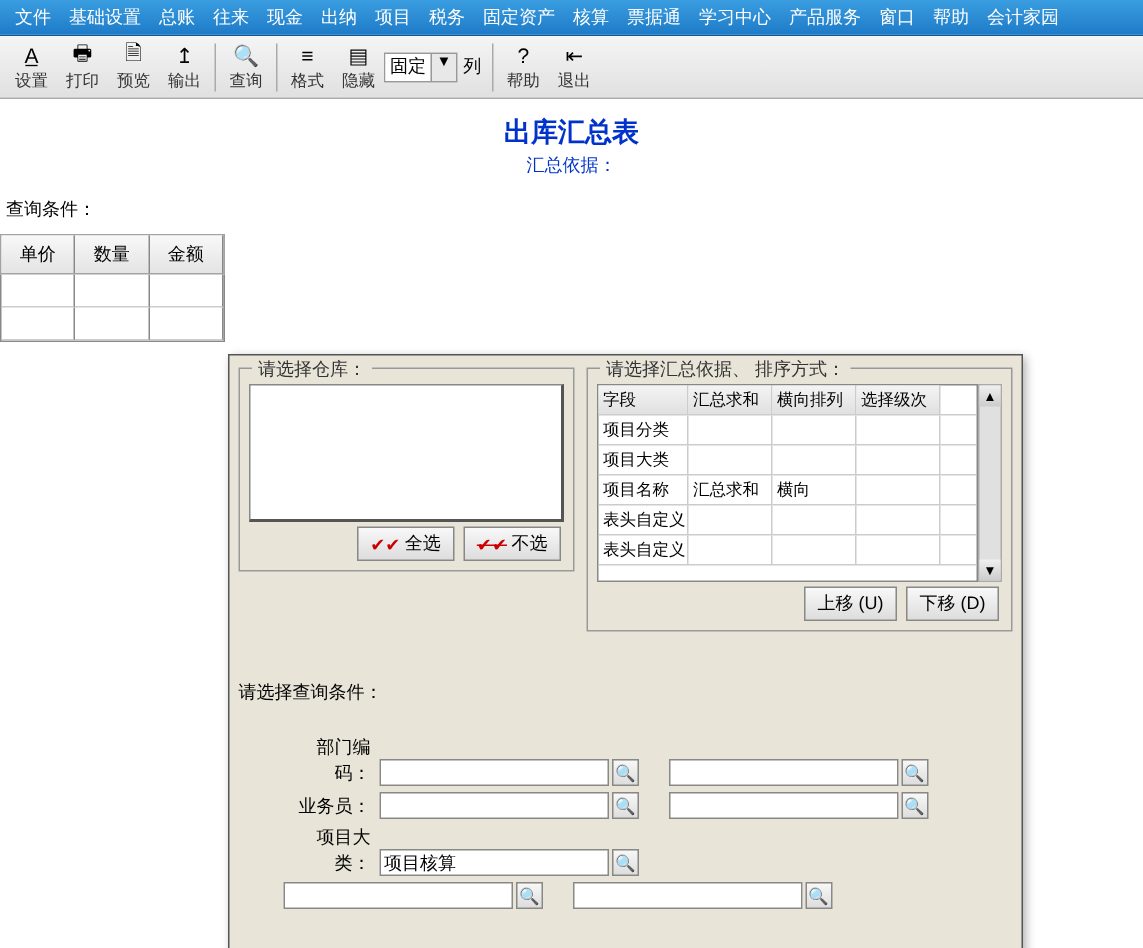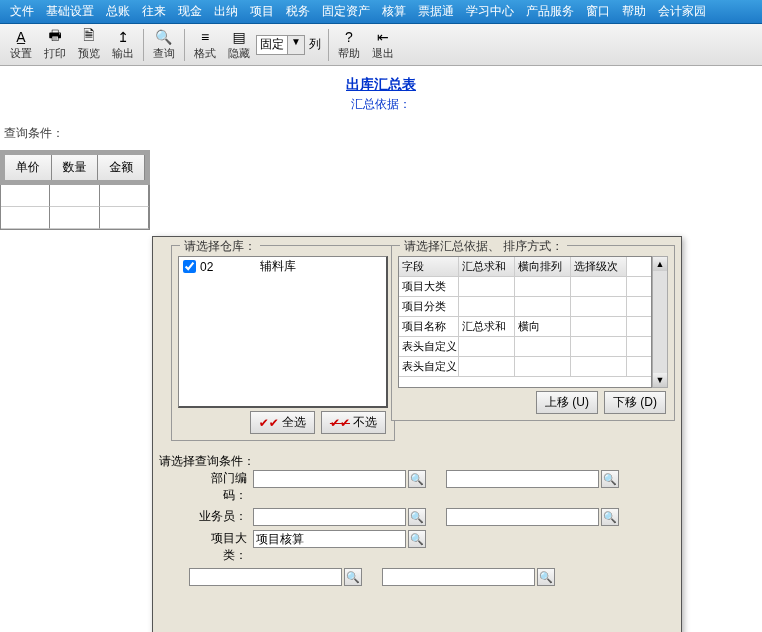--- a/index.html
+++ b/index.html
@@ -9,24 +9,24 @@
 .toolbar{height:42px;background:linear-gradient(#f5f5f5,#e0e0e0);display:flex;align-items:center;padding:2px 4px;border-bottom:1px solid #aaa}
 .tb-btn{display:flex;flex-direction:column;align-items:center;padding:2px 6px;cursor:pointer;min-width:28px}
 .tb-icon{width:16px;height:16px;display:flex;align-items:center;justify-content:center;font-size:14px}
 .tb-label{font-size:11px;color:#333;margin-top:1px}
 .tb-sep{width:1px;height:32px;background:#aaa;margin:0 3px}
 .tb-combo{display:flex;border:1px solid #999;background:#fff;height:20px}
 .tb-combo input{border:none;width:30px;padding:0 3px;font-size:12px}
 .tb-combo span{padding:0 3px;background:#e8e8e8;border-left:1px solid #999;font-size:10px}
 .content{position:relative;height:calc(100% - 66px);background:#fff}
 .title-area{text-align:center;padding:10px 0 4px}
-.doc-title{color:#0033cc;font-size:14px;font-weight:bold;text-decoration:underline}
+.doc-title{color:#0033cc;font-size:18px;font-weight:bold;}
 .doc-sub{color:#0033cc;font-size:12px;margin-top:2px}
-.query-label{padding:8px 0 8px 4px;color:#404040}
-.grid-head{display:flex;border:5px solid #a3a3a3}
+.query-label{padding:8px 0 8px 4px;color:#000000}
+.grid-head{display:flex;border:1px solid #a3a3a3}
 .grid-head div{border-right:1px solid #888;background:linear-gradient(#f8f8f8,#e4e4e4);padding:4px 0;text-align:center}
 .grid-body{border:1px solid #888;border-top:none}
 .grid-row{display:flex;height:22px}
 .grid-row div{border-right:1px solid #888;border-bottom:1px solid #ccc}
 .dialog{position:absolute;left:152px;top:170px;width:530px;height:452px;background:#e8e4d8;border:1px solid #555;box-shadow:2px 2px 6px rgba(0,0,0,0.3)}
 .dlg-title{height:24px;background:linear-gradient(#4aa0e0,#1a6fb8);display:flex;align-items:center;padding:0 4px;color:#fff;font-weight:bold}
 .dlg-title-icon{width:16px;height:16px;margin-right:4px;background:#c86;border:1px solid #964}
 .dlg-close{margin-left:auto;width:18px;height:16px;background:#e44;color:#fff;text-align:center;font-weight:bold;cursor:pointer;line-height:14px}
 .dlg-body{padding:6px;height:calc(100% - 24px);position:relative}
 .gbox{border:1px solid #999;background:#e8e4d8;position:absolute}
@@ -38,21 +38,21 @@
 .wh-item.sel{background:#2a5fc8;color:#fff}
 .btn{display:inline-flex;align-items:center;padding:2px 8px;background:linear-gradient(#f8f8f8,#ddd);border:1px solid #888;cursor:pointer;font-size:12px}
 .btn-row{position:absolute;bottom:6px;right:8px;display:flex;gap:6px}
 .sum-table{position:absolute;left:6px;top:10px;right:22px;bottom:32px;background:#fff;border:1px solid #888}
 .st-head,.st-row{display:flex;border-bottom:1px solid #ccc}
 .st-head div,.st-row div{border-right:1px solid #ccc;padding:2px 3px;font-size:11px;overflow:hidden;white-space:nowrap}
 .st-head div{background:linear-gradient(#f4f4f4,#e0e0e0);font-weight:normal}
 .sb-v{position:absolute;right:6px;top:10px;width:16px;bottom:32px;background:#e0e0e0;border:1px solid #aaa}
 .sb-btn{height:14px;background:linear-gradient(#f0f0f0,#ccc);text-align:center;font-size:9px;line-height:14px}
 .query-area{position:absolute;left:6px;top:216px;right:6px;bottom:36px}
-.form-row{display:flex;align-items:flex-start;margin-bottom:4px;padding-left:30px}
+.form-row{display:flex;align-items:flex-end;margin-bottom:4px;padding-left:30px}
 .form-label{width:64px;text-align:right;padding-right:6px}
 .form-input{width:153px;height:18px;border:1px solid #888;background:#fff;padding:0 2px}
 .form-btn{width:18px;height:18px;border:1px solid #888;background:linear-gradient(#f8f8f8,#ddd);margin-left:2px;display:flex;align-items:center;justify-content:center;cursor:pointer;font-size:11px}
 .gap{width:20px}
 </style>
 </head>
 <body>
 
 <div class="menubar">
   <span>文件</span>
@@ -140,28 +140,23 @@
     <div class="grid-row">
         <div style="width:50px"></div>
         <div style="width:50px"></div>
         <div style="width:50px"></div>
       </div>
   </div>
 
   <div class="dialog">
     <div class="dlg-body">
 
-      <div class="gbox" style="left:18px;top:8px;width:224px;height:196px">
+      <div class="gbox" style="left:6px;top:8px;width:224px;height:136px">
         <div class="gbox-title">请选择仓库：</div>
         <div class="wh-list">
-          <div class="wh-item">
-              <input type="checkbox" checked="" style="">
-              <span class="wh-code">02</span>
-              <span>辅料库</span>
-            </div>
         </div>
         <div class="btn-row">
           <div class="btn">
               <span style="color:#c00;margin-right:3px">✔✔</span>
               <span>全选</span>
             </div>
           <div class="btn">
               <span style="color:#c00;margin-right:3px;text-decoration:line-through">✔✔</span>
               <span>不选</span>
             </div>
@@ -171,27 +166,27 @@
       <div class="gbox" style="left:238px;top:8px;right:6px;height:176px">
         <div class="gbox-title"><span>请选择汇总依据、</span>&nbsp;<span>排序方式：</span></div>
         <div class="sum-table">
           <div class="st-head">
             <div style="width:60px">字段</div>
             <div style="width:56px">汇总求和</div>
             <div style="width:56px">横向排列</div>
             <div style="width:56px">选择级次</div>
           </div>
           <div class="st-row">
+              <div style="width:60px">项目分类</div>
+              <div style="width:56px"></div>
+              <div style="width:56px"></div>
+              <div style="width:56px"></div>
+            </div>
+          <div class="st-row">
               <div style="width:60px">项目大类</div>
-              <div style="width:56px"></div>
-              <div style="width:56px"></div>
-              <div style="width:56px"></div>
-            </div>
-          <div class="st-row">
-              <div style="width:60px">项目分类</div>
               <div style="width:56px"></div>
               <div style="width:56px"></div>
               <div style="width:56px"></div>
             </div>
           <div class="st-row">
               <div style="width:60px">项目名称</div>
               <div style="width:56px">汇总求和</div>
               <div style="width:56px">横向</div>
               <div style="width:56px"></div>
             </div>
@@ -214,21 +209,21 @@
               <div class="sb-btn">▼</div>
             </div>
           </div>
         <div class="btn-row">
           <div class="btn">上移 (U)</div>
           <div class="btn">下移 (D)</div>
         </div>
       </div>
 
       <div class="query-area">
-        <div style="margin-bottom:0">请选择查询条件：</div>
+        <div style="margin-bottom:20px">请选择查询条件：</div>
         <div class="form-row">
           <div class="form-label">部门编码：</div>
           <input class="form-input" style="">
             <div class="form-btn">🔍</div>
           <div class="gap"></div>
           <input class="form-input" style="">
             <div class="form-btn">🔍</div>
         </div>
         <div class="form-row">
           <div class="form-label">业务员：</div>

